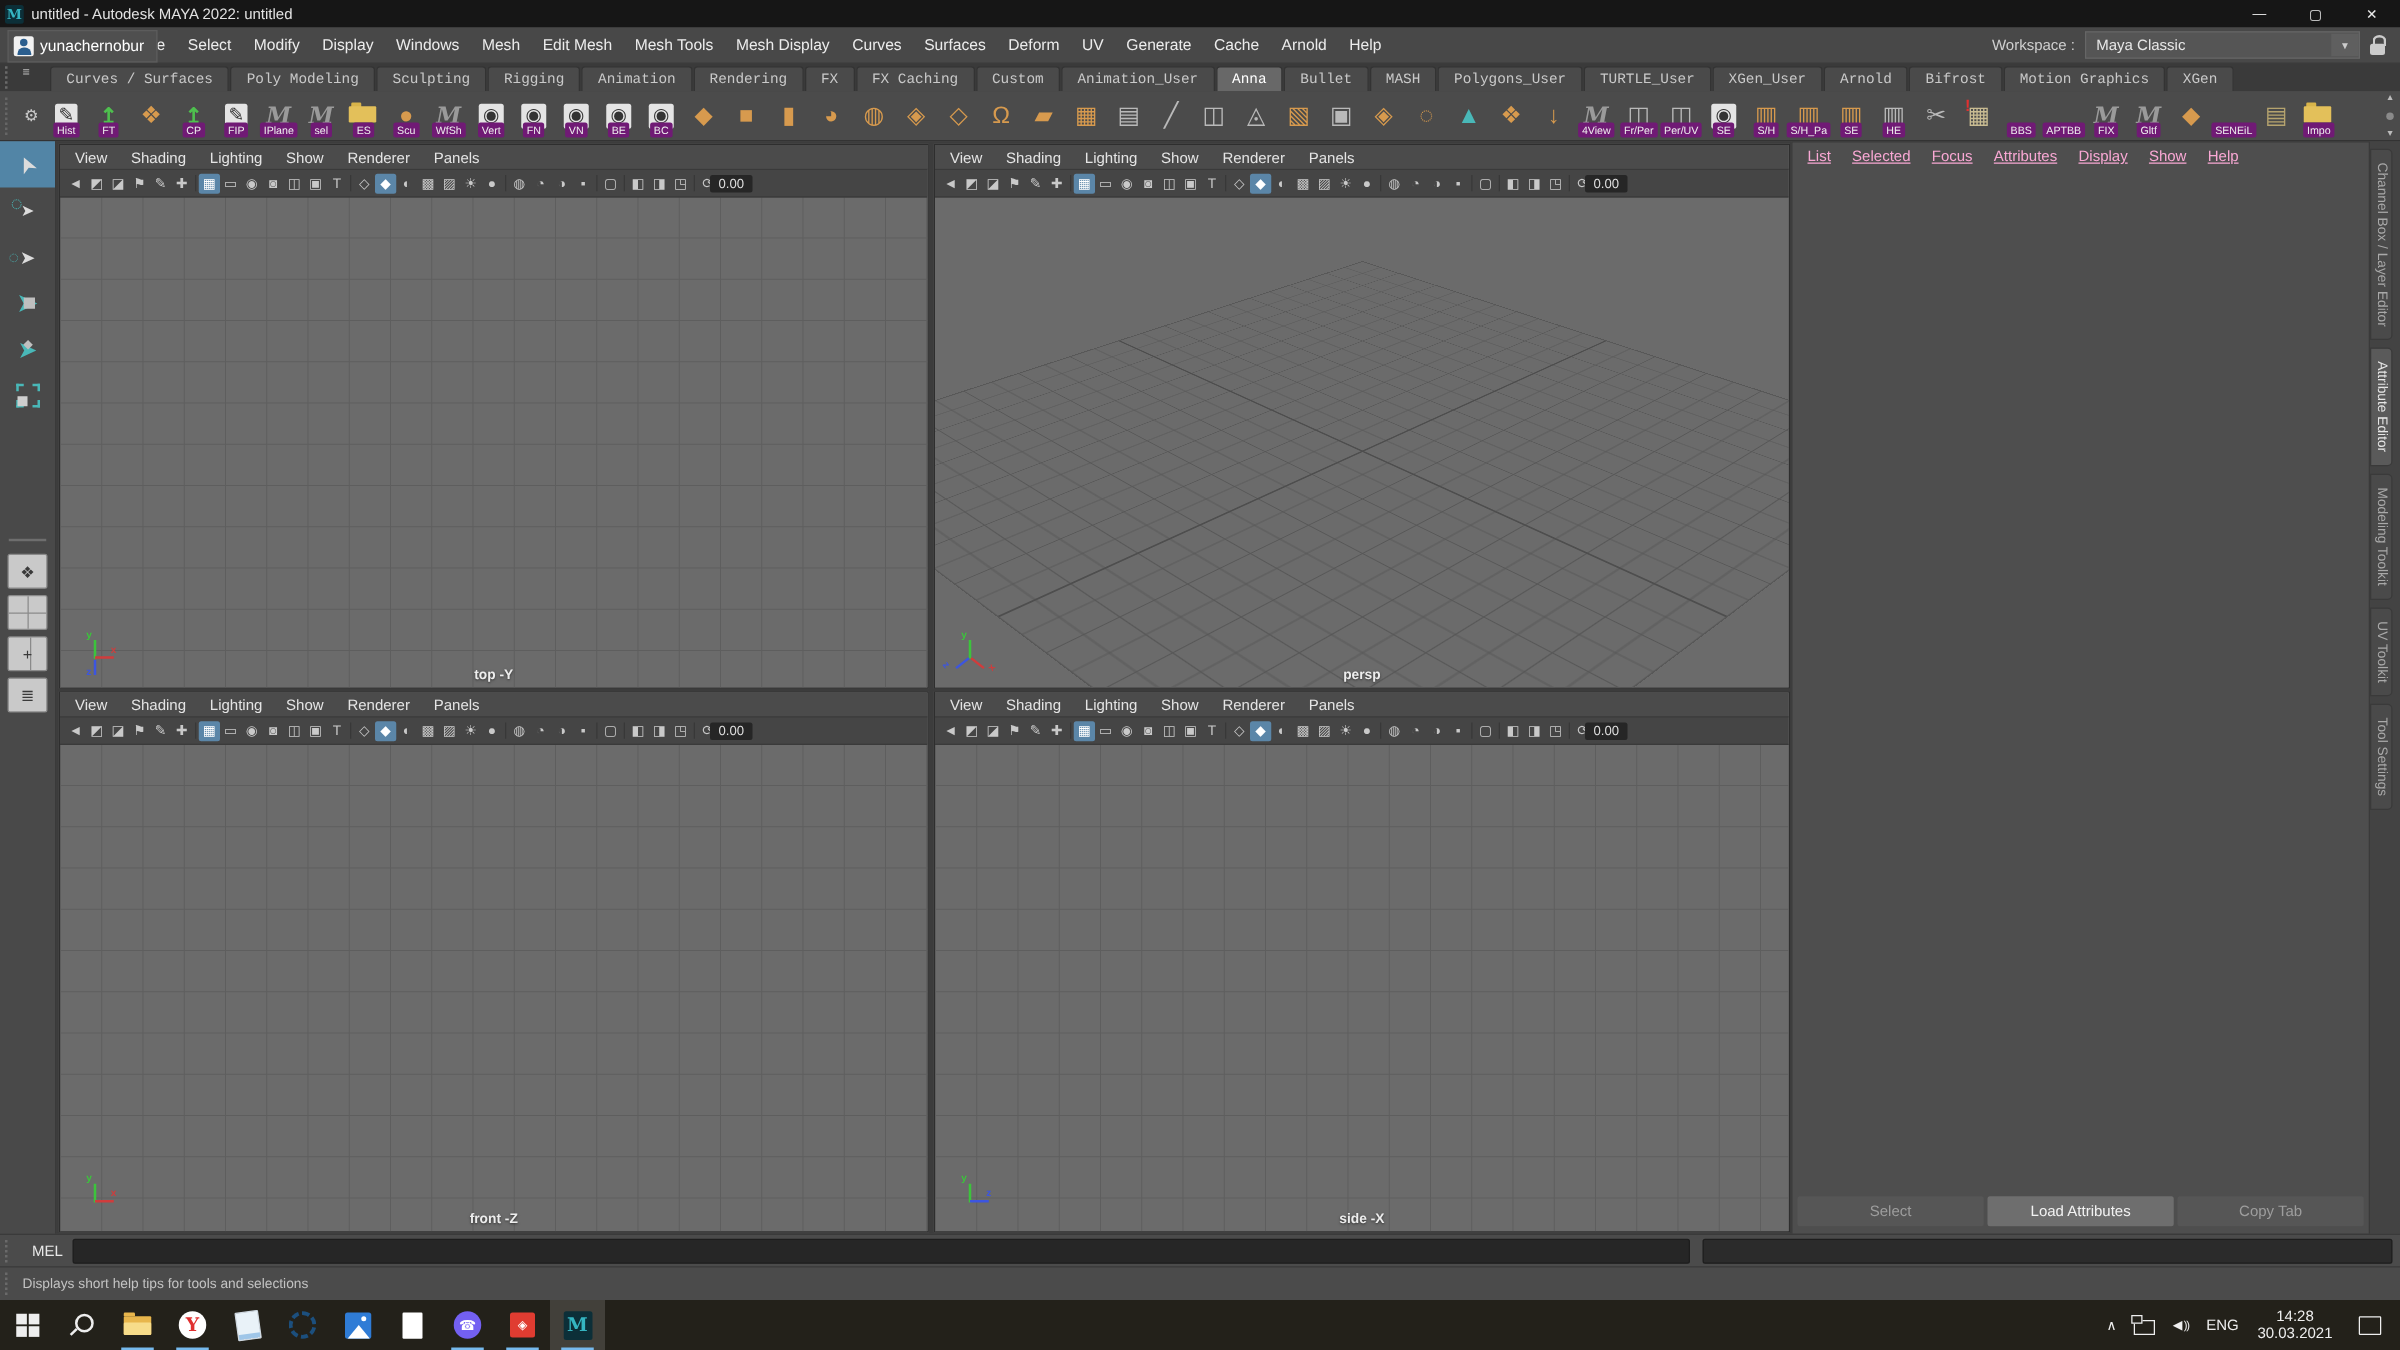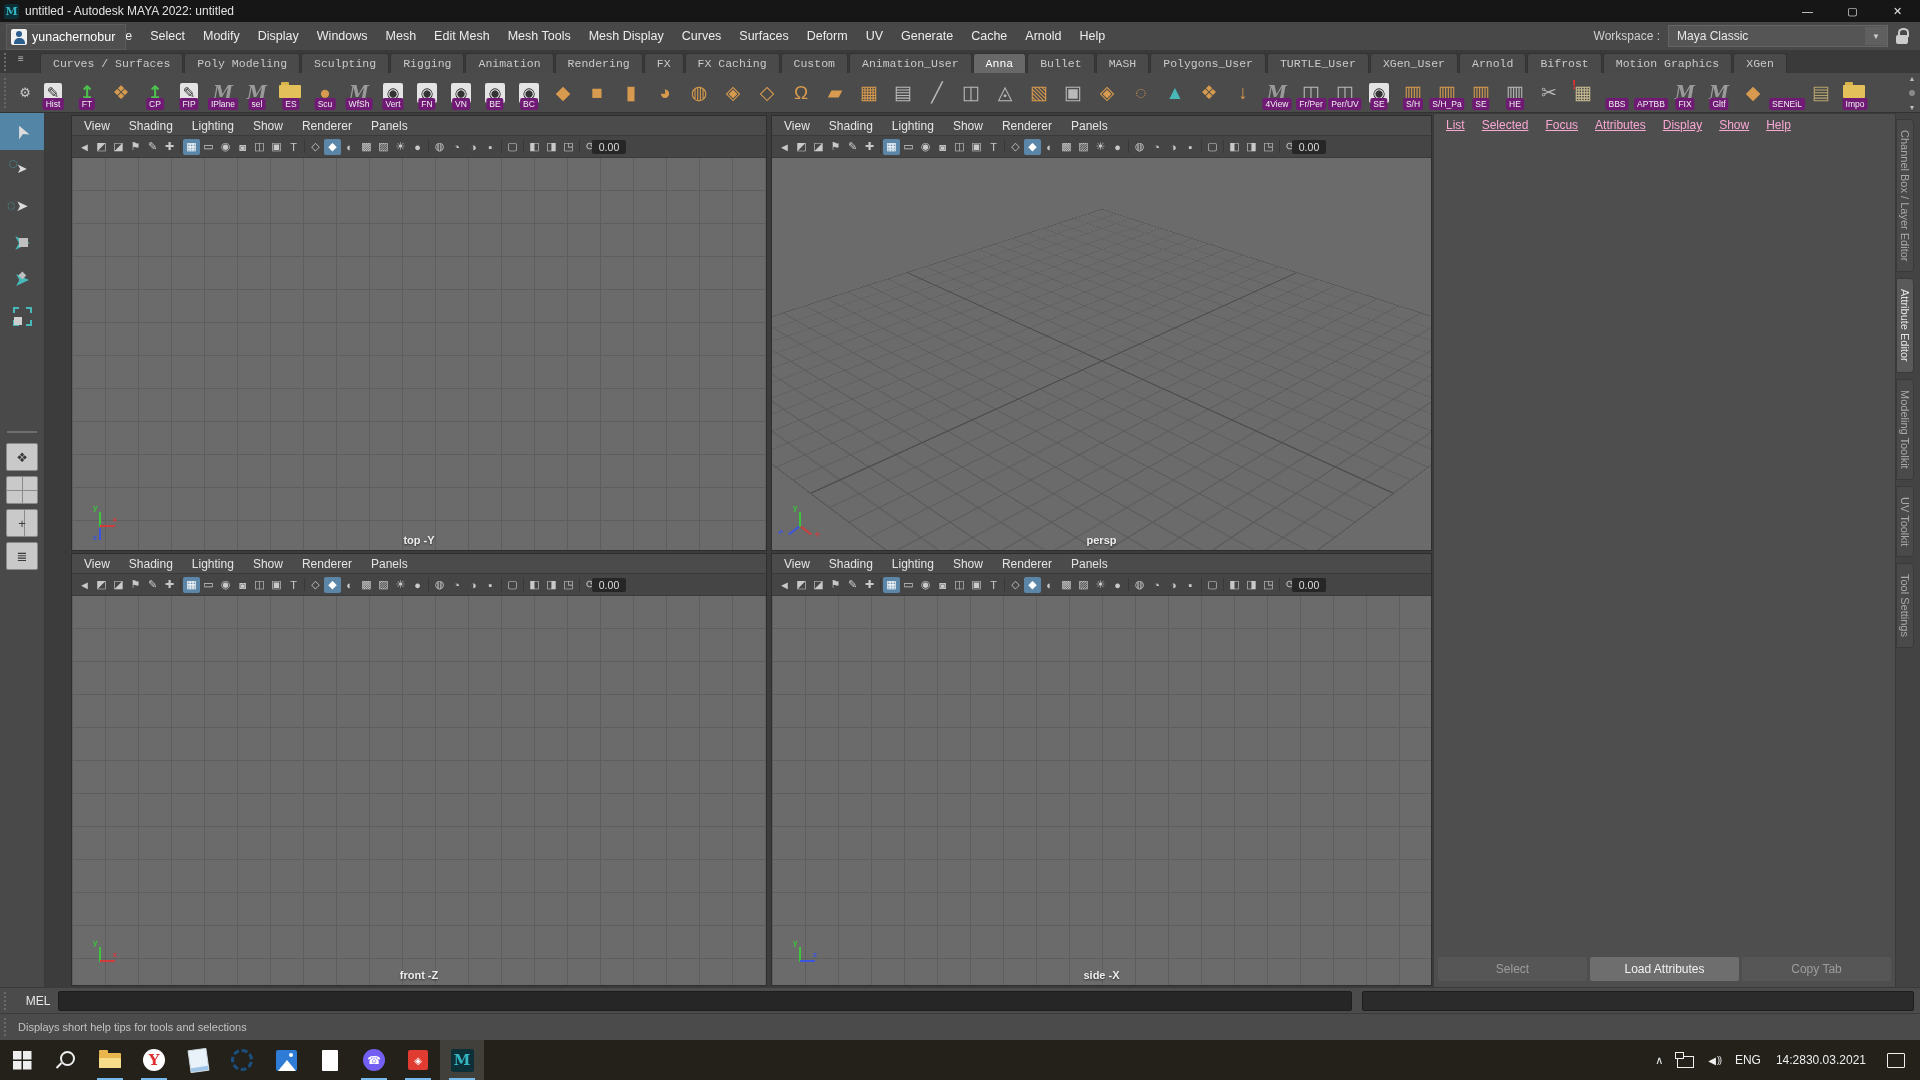--- a/index.html
+++ b/index.html
@@ -78,21 +78,21 @@
   .kind-scale .box{width:15px;height:15px;border:2px dashed #49b8b8;position:relative;}
   .kind-scale .box::after{content:"";position:absolute;left:-1px;bottom:-1px;width:8px;height:8px;background:#cfcfcf;}
   .tb-sep{width:30px;height:2px;background:#6e6e6e;margin:96px auto 10px auto;}
   .laybtn{width:30px;height:26px;margin:5px auto;background:#c9c9c9;border:1px solid #8a8a8a;border-radius:2px;
     display:flex;align-items:center;justify-content:center;color:#3a3a3a;font-size:13px;}
   .kind-four{background:linear-gradient(#8a8a8a,#8a8a8a) 50% 0/1px 100% no-repeat,
              linear-gradient(#8a8a8a,#8a8a8a) 0 50%/100% 1px no-repeat,#c9c9c9;}
   .kind-two{background:linear-gradient(#8a8a8a,#8a8a8a) 60% 0/1px 100% no-repeat,#c9c9c9;}
   
   .vparea{position:absolute;left:45px;top:0;right:486px;bottom:0;}
-  .pane{position:absolute;background:#6b6b6b;border:1px solid #2e2e2e;overflow:hidden;margin-left:24px;}
+  .pane{position:absolute;background:#6b6b6b;border:1px solid #2e2e2e;overflow:hidden;}
   .pane .vmenu{position:absolute;left:0;top:0;right:0;height:19px;background:#4b4b4b;display:flex;align-items:center;padding-left:12px;z-index:4;}
   .pane .vmenu .vm{font-size:12px;color:#e4e4e4;margin-right:19px;white-space:nowrap;}
   .pane .vtool{position:absolute;left:0;top:19px;right:0;height:21px;background:#454545;border-top:1px solid #3a3a3a;border-bottom:1px solid #3a3a3a;
     display:flex;align-items:center;padding-left:4px;z-index:4;}
   .vti{width:17px;height:16px;display:flex;align-items:center;justify-content:center;font-size:11px;color:#c9c9c9;flex:0 0 auto;}
   .vti.on{background:#5b86a8;border-radius:2px;color:#fff;}
   .vti.sep{width:5px;}
   .vti.sep::before{content:"";width:1px;height:13px;background:#383838;}
   .vti .val{background:#262626;color:#ddd;font-size:10.5px;padding:1px 7px;border-radius:2px;margin-left:3px;}
   .canvas{position:absolute;left:0;top:41px;right:0;bottom:0;background:#6b6b6b;}
@@ -167,21 +167,21 @@
   .kind-maya .ico{width:23px;height:23px;background:#0c2f38;border-radius:2px;color:#35b5c1;
     font:bold 15px "DejaVu Serif",serif;display:flex;align-items:center;justify-content:center;}
   .kind-maya .ico::after{content:"M";}
   .tray{margin-left:auto;display:flex;align-items:center;padding-right:8px;}
   .trayit{color:#efefef;font-size:12px;margin:0 7px;display:flex;align-items:center;justify-content:center;}
   .chevup{font-size:11px;}
   .netico{width:15px;height:10px;border:1.5px solid #efefef;position:relative;margin-top:3px;}
   .netico::before{content:"";position:absolute;top:-5px;left:-3px;width:7px;height:5px;border:1.5px solid #efefef;background:#23211a;}
   .volico{position:relative;font-size:10px;}
   .volico::after{content:"))";font-size:9px;letter-spacing:-1px;margin-left:1px;}
-  .clock{display:flex;flex-direction:row;line-height:13px;font-size:12px;color:#efefef;margin:0 8px;}
+  .clock{display:flex;flex-direction:column;align-items:center;line-height:13px;font-size:12px;color:#efefef;margin:0 8px;}
   .notifico{width:16px;height:13px;border:1.5px solid #efefef;border-radius:1px;margin-left:6px;}
 </style>
 </head>
 <body>
 
 <div class="stage">
 
   <div class="titlebar">
     <div class="appico">M</div>
     <div class="ttl">untitled - Autodesk MAYA 2022: untitled</div>

